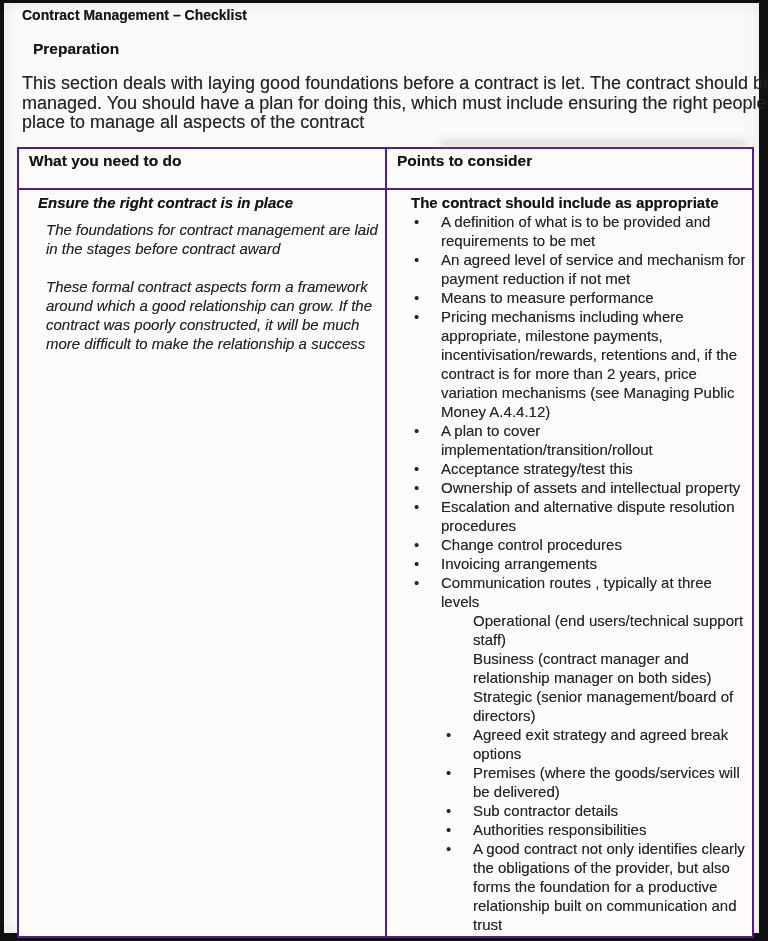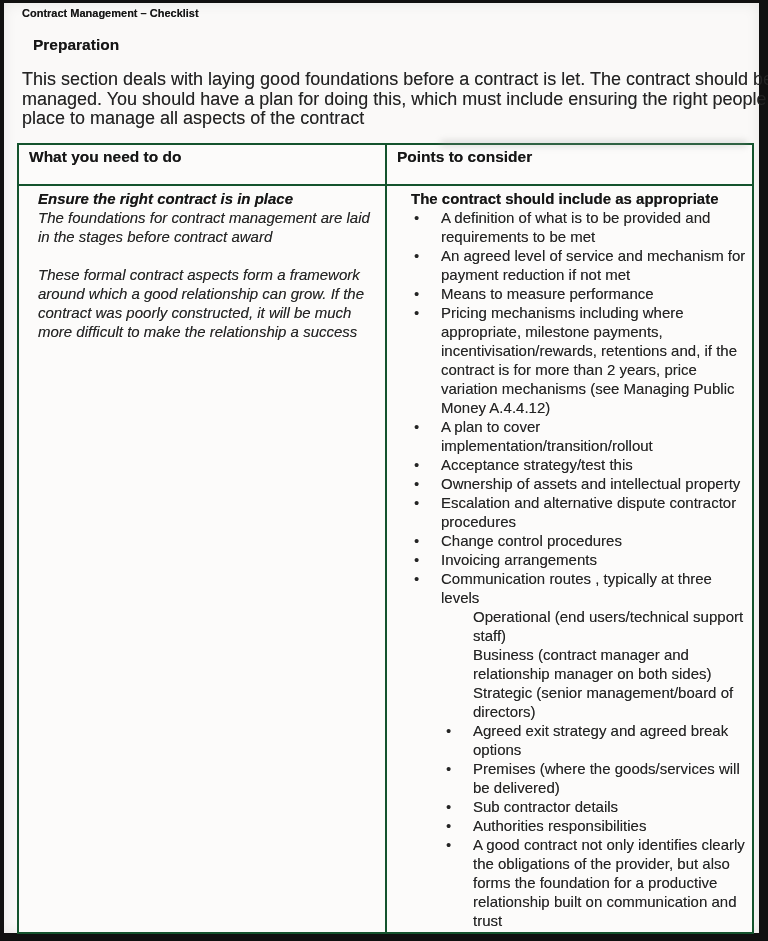--- a/index.html
+++ b/index.html
@@ -9,53 +9,53 @@
     font-family:"Liberation Sans", sans-serif;
     -webkit-font-smoothing:antialiased;
   }
   .page{
     position:absolute;left:4px;top:3px;width:755px;height:930px;
     background:#faf9f8;
     box-shadow:inset 0 0 14px rgba(0,0,0,0.08);
   }
   .content{padding:2px 10px 0 18px;color:#242424;}
   .doc-title{
-    font-size:11px;font-weight:bold;margin:2px 0 0 0;color:#161616;
+    font-size:14px;font-weight:bold;margin:2px 0 0 0;color:#161616;
     text-shadow:0 0 .5px rgba(0,0,0,.55);
   }
   .section-heading{
     font-size:15.5px;font-weight:bold;margin:17px 0 0 11px;color:#161616;
     text-shadow:0 0 .5px rgba(0,0,0,.55);
   }
   .intro{
     font-size:18px;line-height:19.5px;margin:16px 0 0 0;white-space:pre;
     text-shadow:0 0 .4px rgba(0,0,0,.4);
   }
   table.checklist{
     border-collapse:collapse;table-layout:fixed;
     width:737px;margin:14px 0 0 -5px;
     background:#fcfbfa;
   }
   table.checklist col.c1{width:368px;}
   table.checklist th, table.checklist td{
-    border:2px solid #14532d;vertical-align:top;
+    border:2px solid #4c1d95;vertical-align:top;
     font-size:15px;line-height:19px;
   }
   table.checklist th{
     height:35px;padding:2px 8px 2px 10px;text-align:left;
     font-size:15.5px;font-weight:bold;color:#161616;
     text-shadow:0 0 .5px rgba(0,0,0,.55);
   }
   td.cell-left{padding:3px 8px 4px 19px;font-style:italic;}
   td.cell-right{padding:3px 4px 2px 24px;overflow:hidden;}
   .cell-heading{
     font-weight:bold;color:#161616;white-space:pre;
     text-shadow:0 0 .5px rgba(0,0,0,.55);
   }
-  .left-paras p{margin:0;white-space:pre;text-shadow:0 0 .4px rgba(0,0,0,.4);}
+  .left-paras p{margin:8px;white-space:pre;text-shadow:0 0 .4px rgba(0,0,0,.4);}
   .left-paras p + p{margin-top:19px;}
   .bullet-list .row{display:flex;align-items:flex-start;}
   .bullet-list .row.b2{margin-left:32px;}
   .bullet-list .row.p2{margin-left:62px;}
   .bullet-list .marker{flex:0 0 30px;padding-left:3px;box-sizing:border-box;}
   .bullet-list .txt{white-space:pre;text-shadow:0 0 .4px rgba(0,0,0,.4);}
   .smudge{
     position:absolute;left:436px;top:137px;width:308px;height:7px;
     background:#9a9a96;opacity:.28;filter:blur(3px);border-radius:4px;
     pointer-events:none;
@@ -132,21 +132,21 @@
                 <div class="row b1">
                   <span class="marker">•</span>
                   <span class="txt">Acceptance strategy/test this</span>
                 </div>
                 <div class="row b1">
                   <span class="marker">•</span>
                   <span class="txt">Ownership of assets and intellectual property</span>
                 </div>
                 <div class="row b1">
                   <span class="marker">•</span>
-                  <span class="txt">Escalation and alternative dispute contractor
+                  <span class="txt">Escalation and alternative dispute resolution
 procedures</span>
                 </div>
                 <div class="row b1">
                   <span class="marker">•</span>
                   <span class="txt">Change control procedures</span>
                 </div>
                 <div class="row b1">
                   <span class="marker">•</span>
                   <span class="txt">Invoicing arrangements</span>
                 </div>

